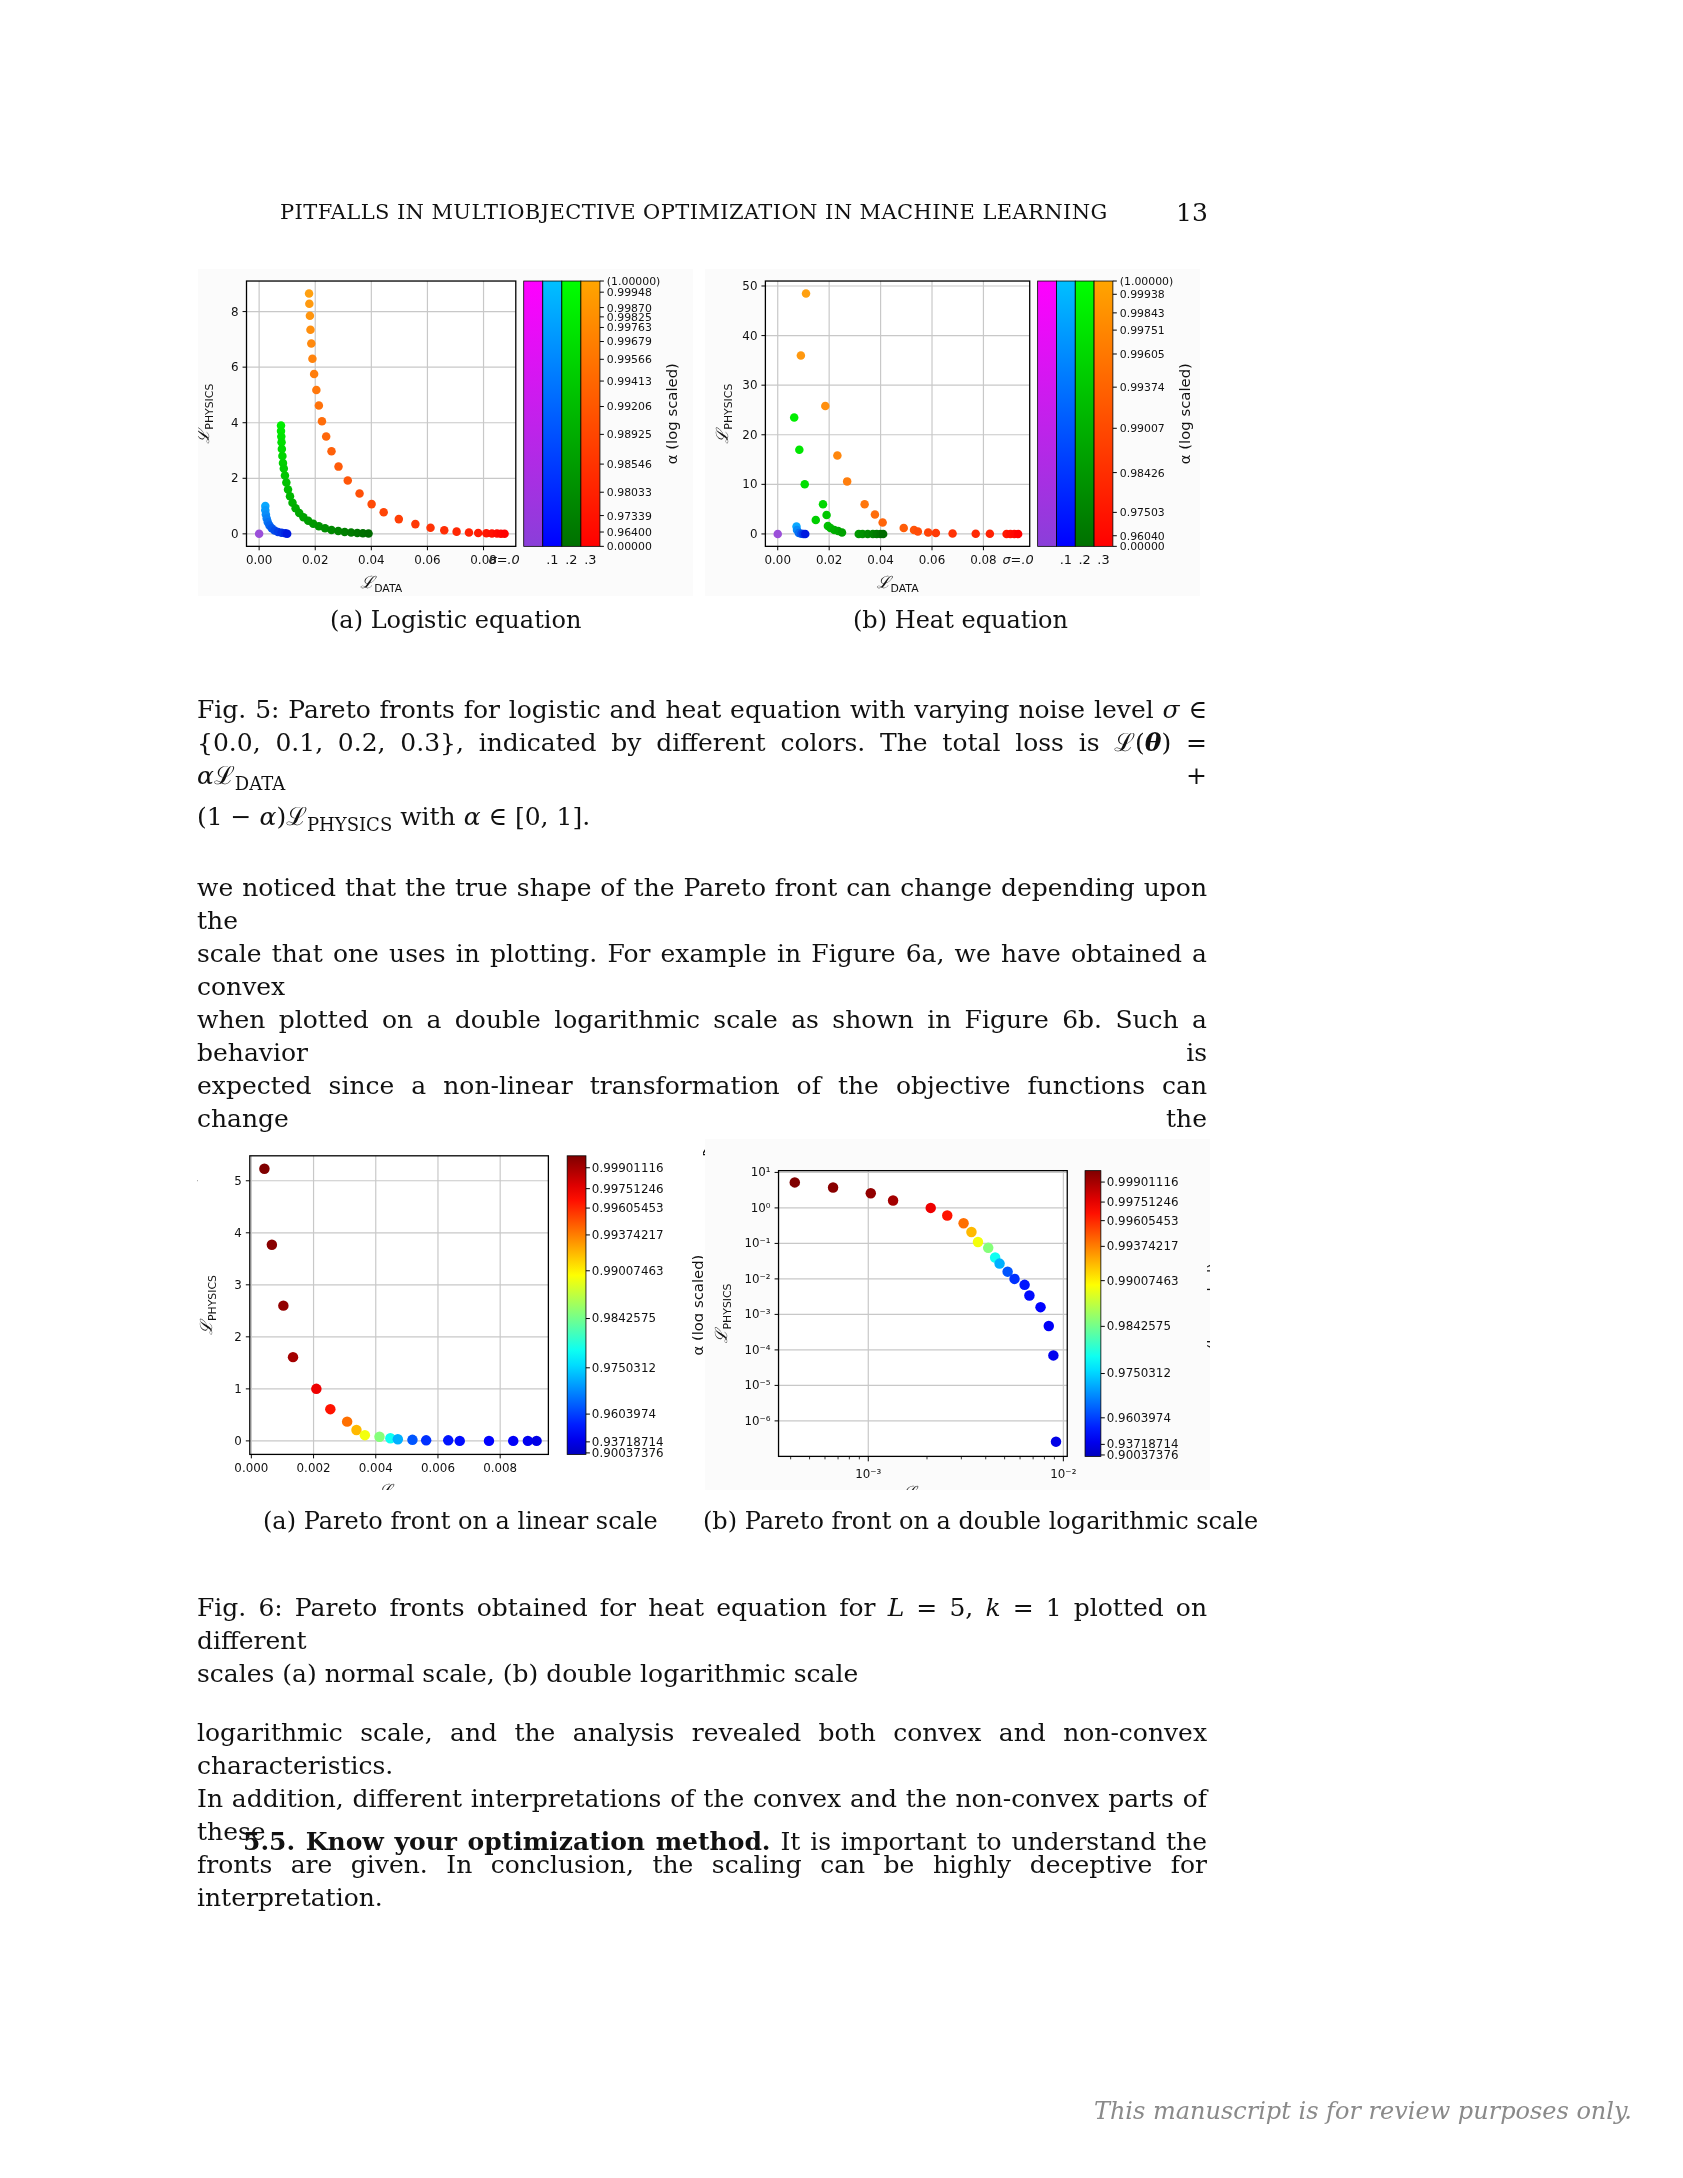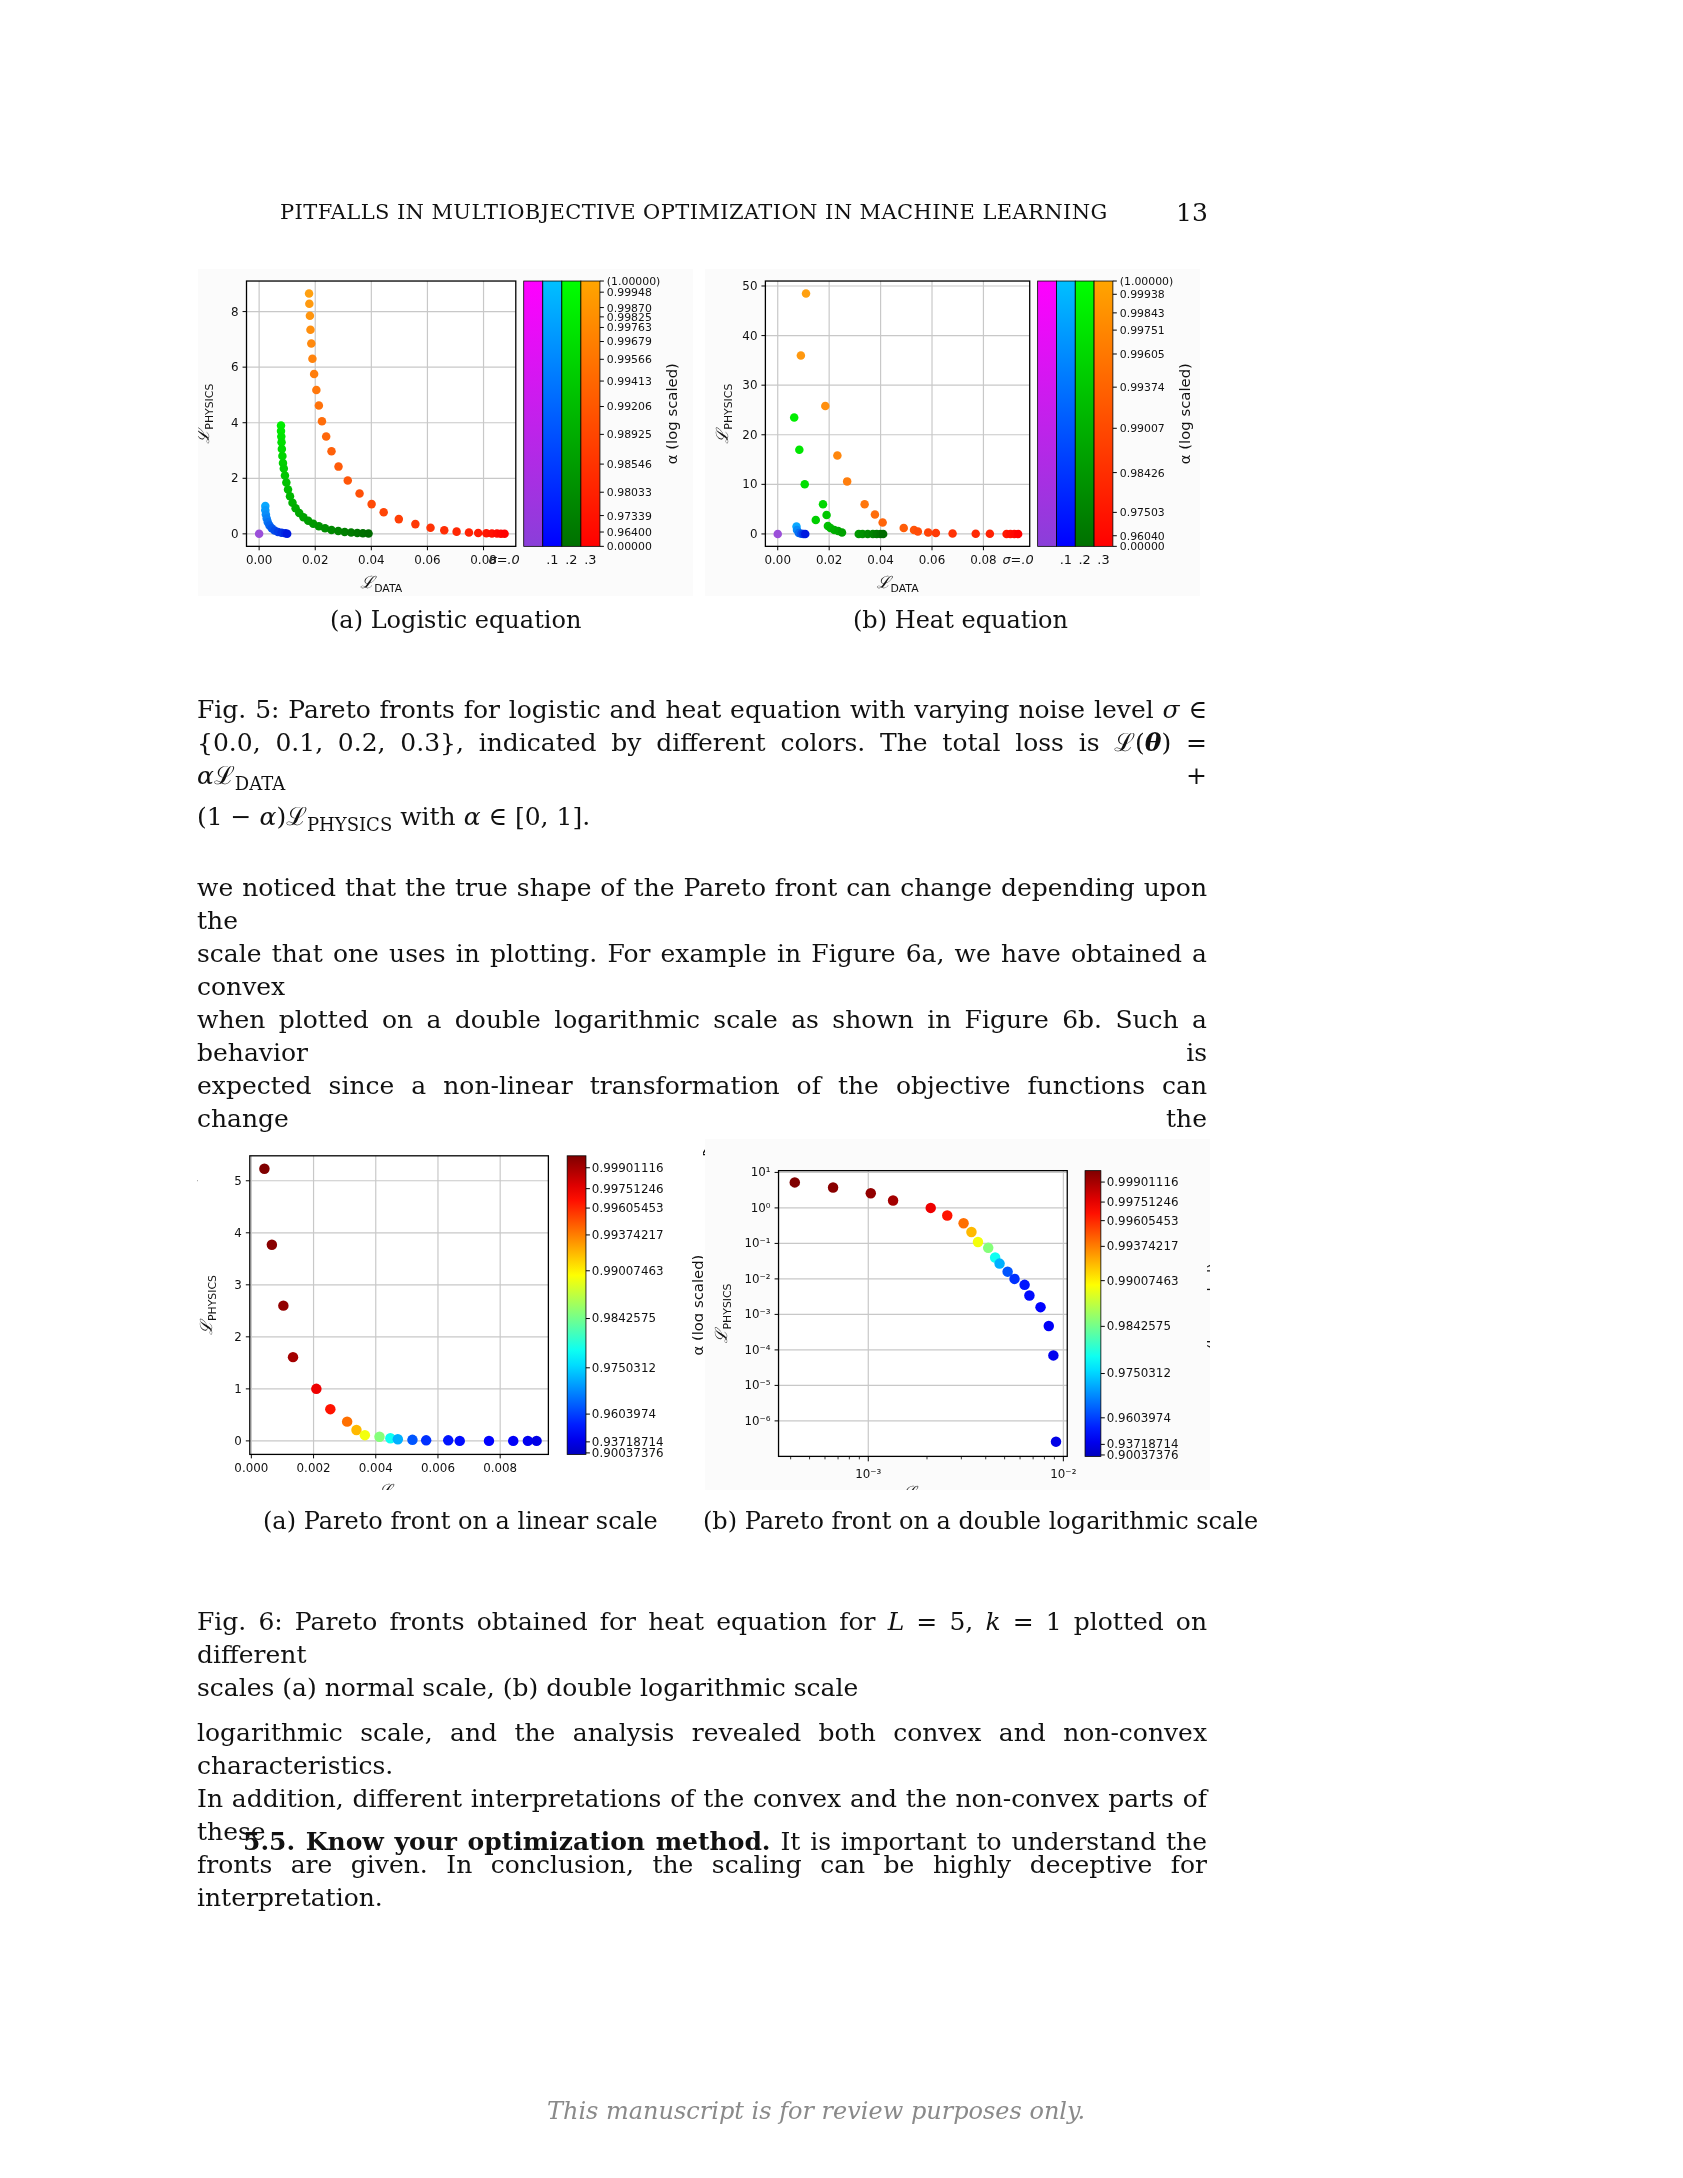--- a/index.html
+++ b/index.html
@@ -6,21 +6,21 @@
   body { width: 1683px; height: 2178px; position: relative; overflow: hidden;
          font-family: "DejaVu Serif", "Liberation Serif", serif; color: #111; }
   .abs { position: absolute; }
   .running-head { left: 280px; top: 200px; font-size: 21px; letter-spacing: 0.4px; white-space: nowrap; }
   .page-number { left: 1176px; top: 198px; font-size: 25px; }
   .fig-panel { position: absolute; background: #fbfbfb; }
   .subcap { position: absolute; font-size: 24px; white-space: nowrap; }
   .caption { position: absolute; left: 197px; width: 1010px; font-size: 25px; line-height: 33px; text-align: justify; }
   .body-par { position: absolute; left: 197px; width: 1010px; font-size: 25px; line-height: 33px; text-align: justify; text-align-last: justify; }
   .section-head { font-weight: bold; }
-  .footer-note { left: 0; width: 1632px; top: 2097px; text-align: center; font-style: italic; color: #8a8a8a; font-size: 24px; }
+  .footer-note { left: 0; width: 1632px; top: 2097px; text-align: right; font-style: italic; color: #8a8a8a; font-size: 24px; }
   svg text { font-family: "DejaVu Sans", "Liberation Sans", sans-serif; }
   sub.sc { font-size: 0.72em; }
 </style>
 </head>
 <body>
 
 <div class="abs running-head">PITFALLS IN MULTIOBJECTIVE OPTIMIZATION IN MACHINE LEARNING</div>
 <div class="abs page-number">13</div>
 
 <div class="fig-panel" style="left:198px; top:269px; width:495px; height:327px;">
@@ -578,21 +578,21 @@
         <text text-anchor="middle" font-size="15" fill="#111"><tspan font-family="DejaVu Serif, serif" font-style="italic" font-size="17">ℒ</tspan><tspan font-size="11" dy="4">DATA</tspan></text>
       </g>
       <g transform="translate(22,176.5) rotate(-90)">
         <text text-anchor="middle" font-size="15" fill="#111"><tspan font-family="DejaVu Serif, serif" font-style="italic" font-size="17">ℒ</tspan><tspan font-size="11" dy="4">PHYSICS</tspan></text>
       </g>
     </svg>
 </div>
 <div class="subcap" style="left:263px; top:1507px;">(a) Pareto front on a linear scale</div>
 <div class="subcap" style="left:703px; top:1507px;">(b) Pareto front on a double logarithmic scale</div>
 
-<div class="caption" style="top:1591px;margin-top:14px;">
+<div class="caption" style="top:1591px;">
   <div style="text-align:justify;text-align-last:justify;">Fig. 6: Pareto fronts obtained for heat equation for <i>L</i> = 5, <i>k</i> = 1 plotted on different</div>
   <div>scales (a) normal scale, (b) double logarithmic scale</div>
 </div>
 
 <div class="body-par" style="top:1716px;">
   <div>logarithmic scale, and the analysis revealed both convex and non-convex characteristics.</div>
   <div>In addition, different interpretations of the convex and the non-convex parts of these</div>
   <div>fronts are given. In conclusion, the scaling can be highly deceptive for interpretation.</div>
 </div>
 

